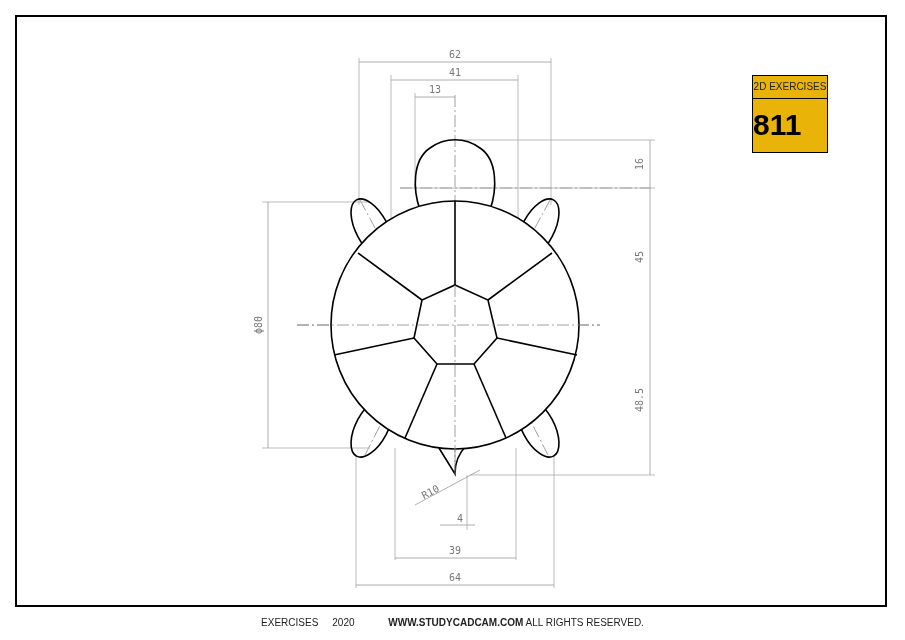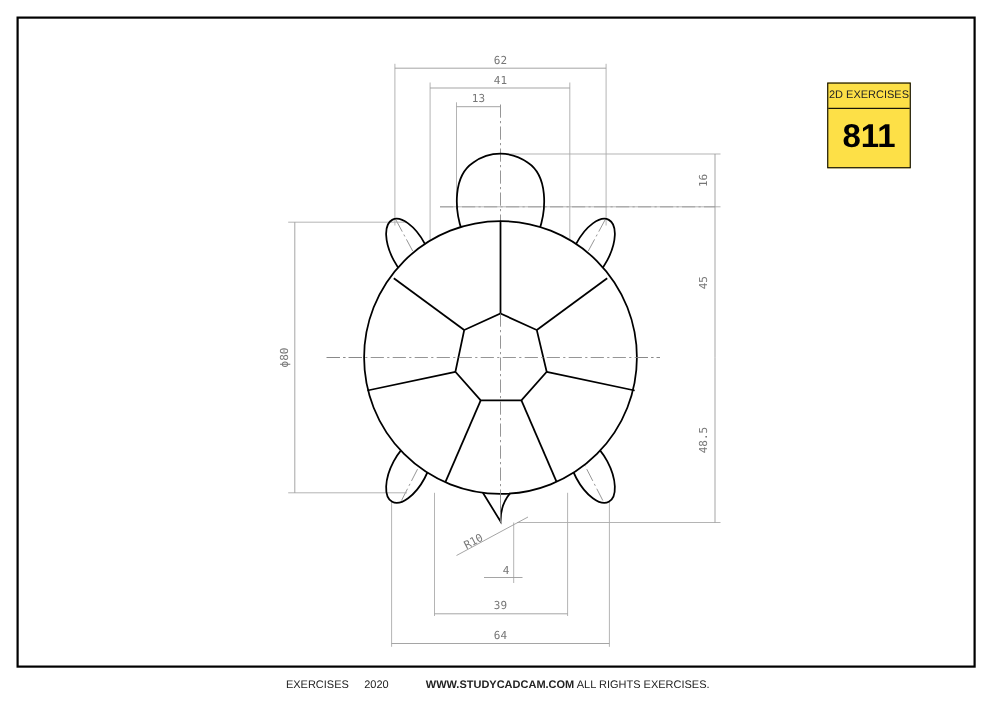--- a/index.html
+++ b/index.html
@@ -1,21 +1,21 @@
 <!DOCTYPE html>
 <html><head>
 <meta charset="utf-8">
 <style>
   html, body { margin:0; padding:0; background:#ffffff; }
   body { width:905px; height:640px; position:relative; overflow:hidden; font-family:"DejaVu Sans", sans-serif; }
   .frame { position:absolute; left:15px; top:15px; width:872px; height:592px; border:2px solid #000; box-sizing:border-box; }
   .drawing { position:absolute; left:0; top:0; }
-  .titlebox { position:absolute; left:752px; top:75px; width:76px; height:78px; border:1.5px solid #000; box-sizing:border-box; background:#fde047; }
+  .titlebox { position:absolute; left:752px; top:75px; width:76px; height:78px; border:1.5px solid #000; box-sizing:border-box; background:#eab308; }
   .titlebox .label { height:22px; border-bottom:1.5px solid #000; font-family:"Liberation Sans", sans-serif; font-size:10px; text-align:center; line-height:22px; color:#222; }
-  .titlebox .num { font-family:"Liberation Sans", sans-serif; font-weight:bold; font-size:30px; text-align:center; line-height:52px; color:#000; }
+  .titlebox .num { font-family:"Liberation Sans", sans-serif; font-weight:bold; font-size:30px; text-align:left; line-height:52px; color:#000; }
   .footer { position:absolute; left:0; top:617px; width:905px; text-align:center; font-family:"Liberation Sans", sans-serif; font-size:10px; color:#222; }
   .footer .site { font-weight:bold;margin-left:31px; }
   .dimtxt { font-family:"DejaVu Sans Mono", monospace; font-size:10px; fill:#777; }
 </style>
 </head>
 <body>
 
 <div class="frame"></div>
 
 <svg class="drawing" width="905" height="640" viewBox="0 0 905 640">
@@ -124,14 +124,14 @@
 
 <div class="titlebox">
   <div class="label">2D EXERCISES</div>
   <div class="num">811</div>
 </div>
 
 <div class="footer">
   <span>EXERCISES</span>&nbsp;&nbsp;&nbsp;&nbsp;
   <span>2020</span>
   <span class="site">WWW.STUDYCADCAM.COM</span>
-  <span>ALL RIGHTS EXERCISES.</span>
+  <span>ALL RIGHTS RESERVED.</span>
 </div>
 
 </body></html>

